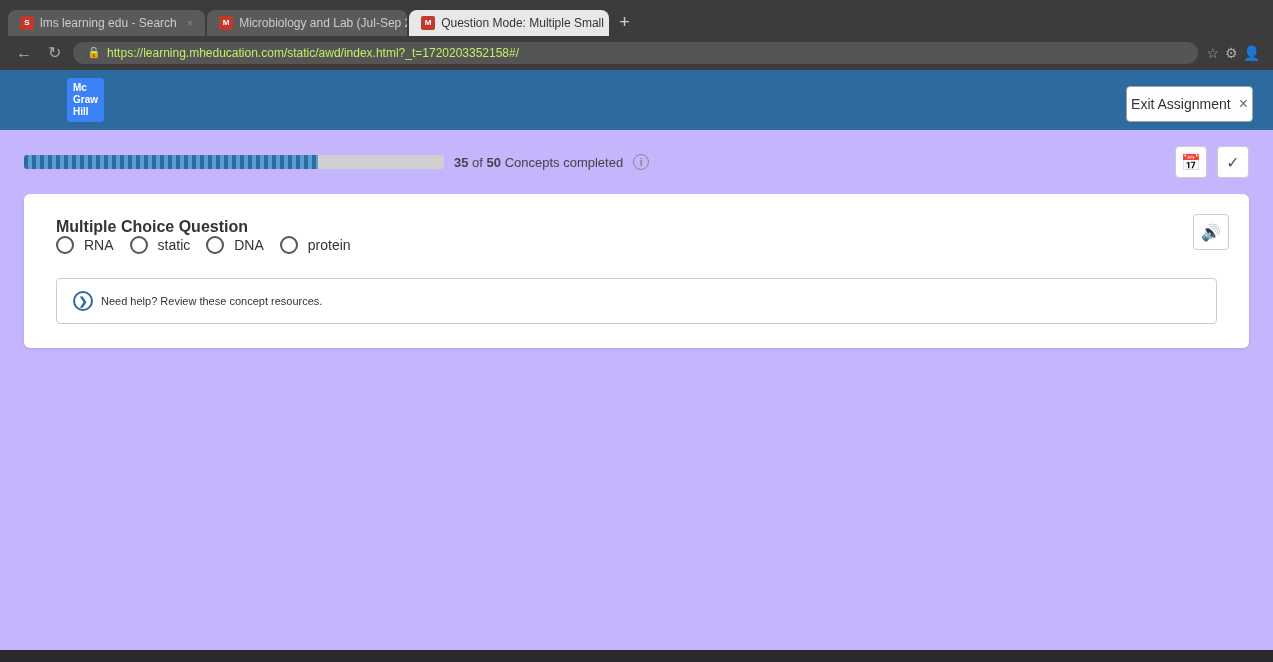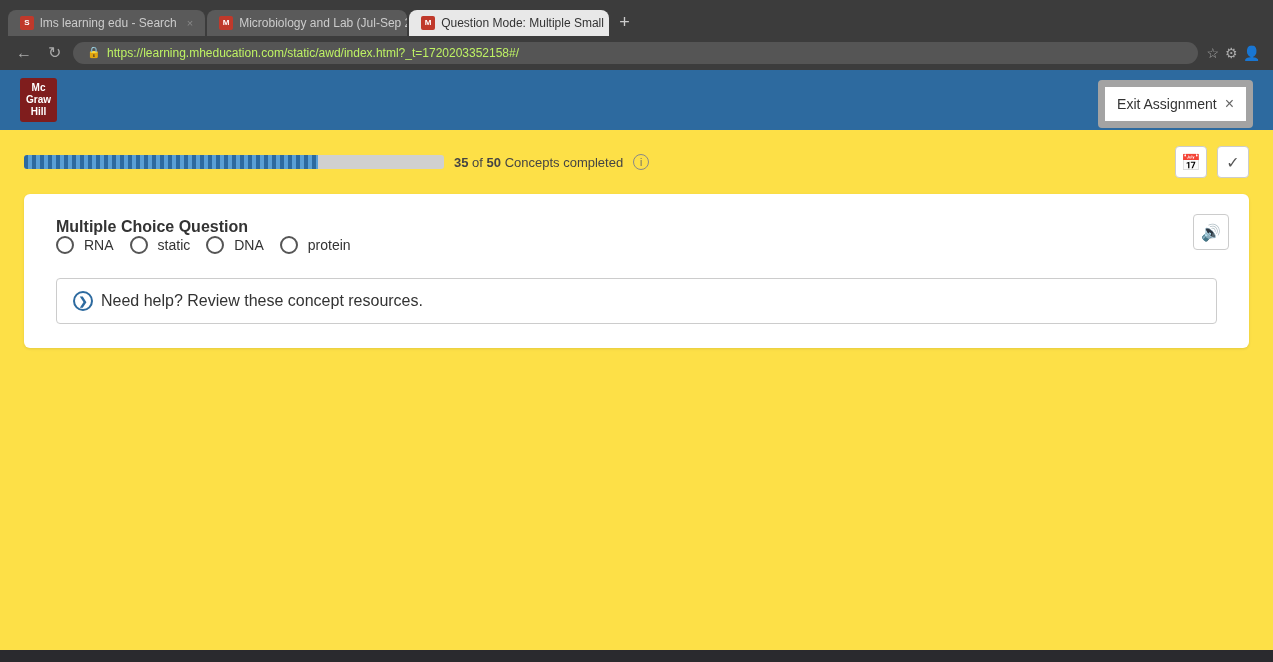--- a/index.html
+++ b/index.html
@@ -104,50 +104,51 @@
     
     .app-header {
       background: #2d6a9f;
       display: flex;
       align-items: center;
       justify-content: space-between;
       padding: 8px 20px;
       height: 60px;
     }
     .logo-box {
-      background: #7f1d1d;
+      background: #3b82f6;
       color: white;
       font-size: 10px;
       font-weight: bold;
       padding: 4px 6px;
       border-radius: 3px;
       line-height: 1.2;
-      text-align: center;
+      text-align: left;
+      margin-left: 47px;
     }
     .exit-btn {
       background: white;
-      border: 7px solid #a3a3a3;
+      border: 1px solid #a3a3a3;
       border-radius: 4px;
-      padding: 8px 12px;
+      padding: 8px 4px;
       font-size: 14px;
       cursor: pointer;
       display: flex;
       align-items: center;
       gap: 8px;
       color: #333;
       margin-top: 8px;
     }
     .exit-btn .x-icon {
       color: #666;
       font-size: 16px;
     }
 
     
     .content-area {
-      background: #fde047;
+      background: #c4b5fd;
       padding: 16px 24px;
       min-height: 520px;
       position: relative;
     }
 
     
     .progress-row {
       display: flex;
       align-items: center;
       justify-content: space-between;
@@ -296,21 +297,21 @@
       border-radius: 50%;
       border: 2px solid #2d6a9f;
       display: flex;
       align-items: center;
       justify-content: center;
       font-size: 11px;
       color: #2d6a9f;
       font-weight: bold;
     }
     .help-text {
-      font-size: 16px;
+      font-size: 11px;
       color: #333;
       font-weight: 500;
     }
 
     
     .favicon {
       width: 14px;
       height: 14px;
       border-radius: 2px;
       background: #c0392b;

